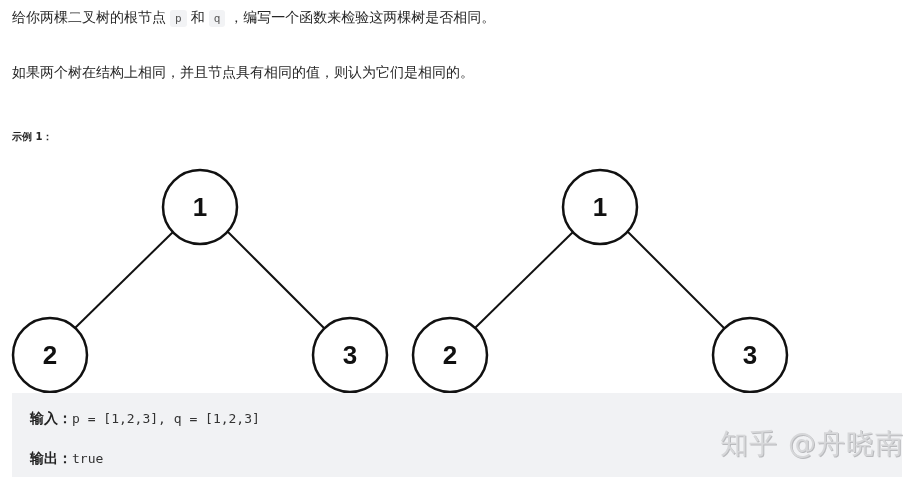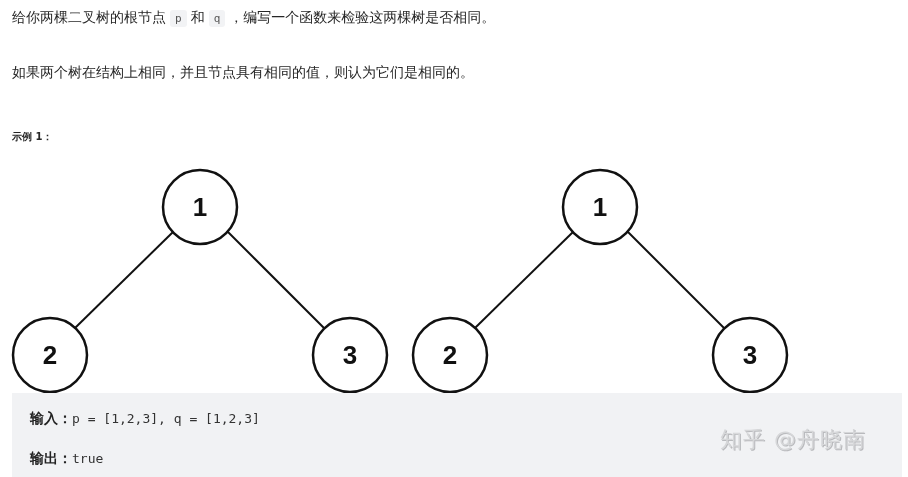--- a/index.html
+++ b/index.html
@@ -41,21 +41,21 @@
     }
     #io-input { top: 15px; }
     #io-output { top: 42px; margin-top: 13px; }
     .io-label { font-weight: bold; color: #222; }
     .io-value {
       font-family: "DejaVu Sans Mono", "Liberation Mono", monospace;
       font-size: 13px; color: #333;
     }
     #watermark {
       position: absolute; left: 720px; top: 425px;
-      font-size: 22px; color: #d6d7d9;
+      font-size: 28px; color: #d6d7d9;
       text-shadow: 1px 1px 0 #b9babd;
       white-space: nowrap; letter-spacing: 1px;
     }
   </style>
 </head>
 <body>
 
 <div id="p1" class="para"><span>给你两棵二叉树的根节点</span><span class="code-inline">p</span><span>和</span><span class="code-inline">q</span><span>，编写一个函数来检验这两棵树是否相同。</span></div>
 
 <div id="p2" class="para">如果两个树在结构上相同，并且节点具有相同的值，则认为它们是相同的。</div>

